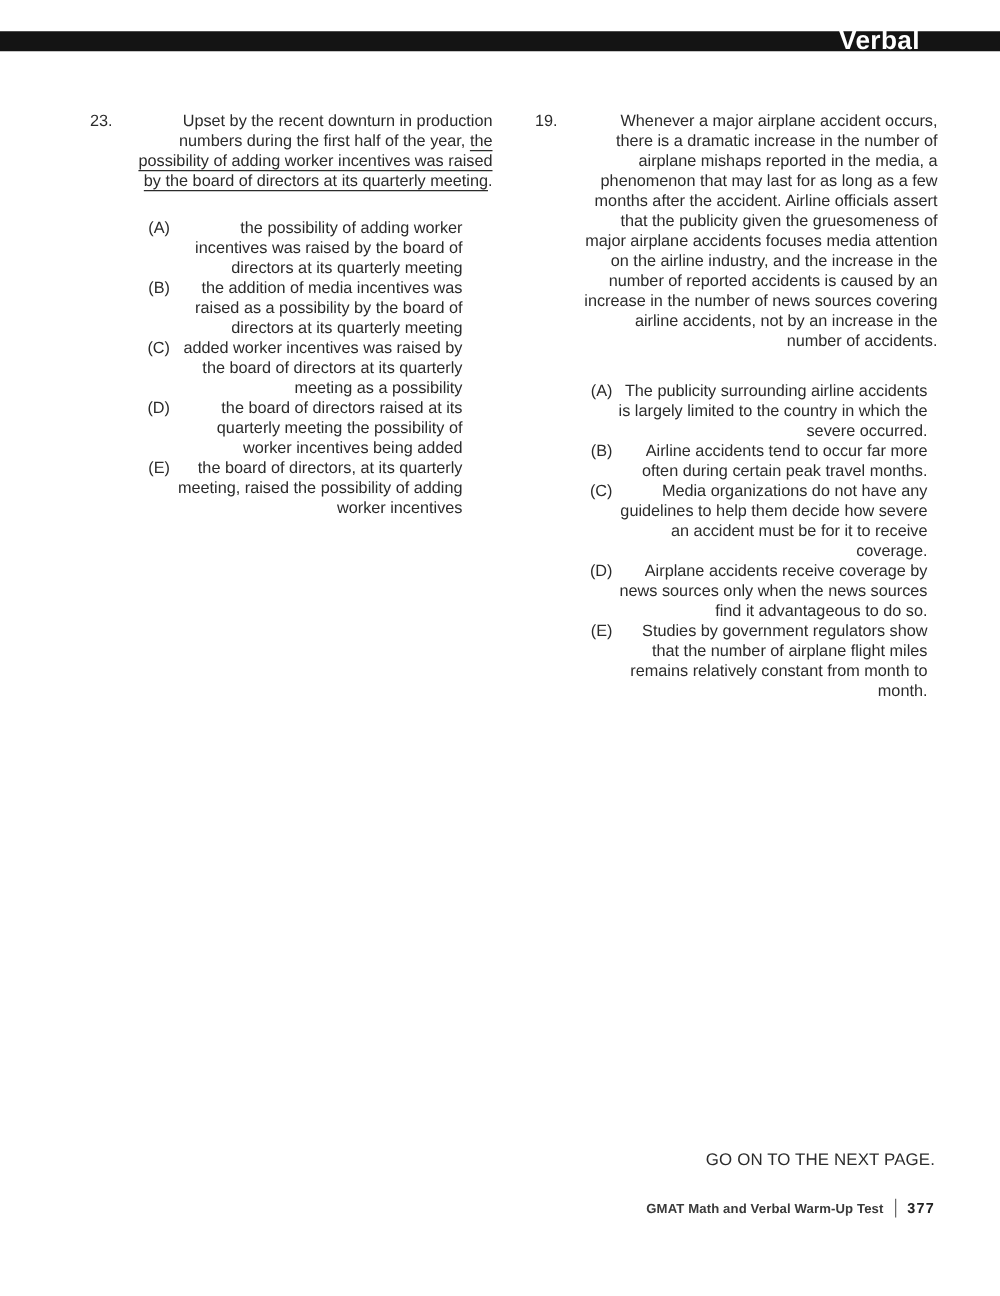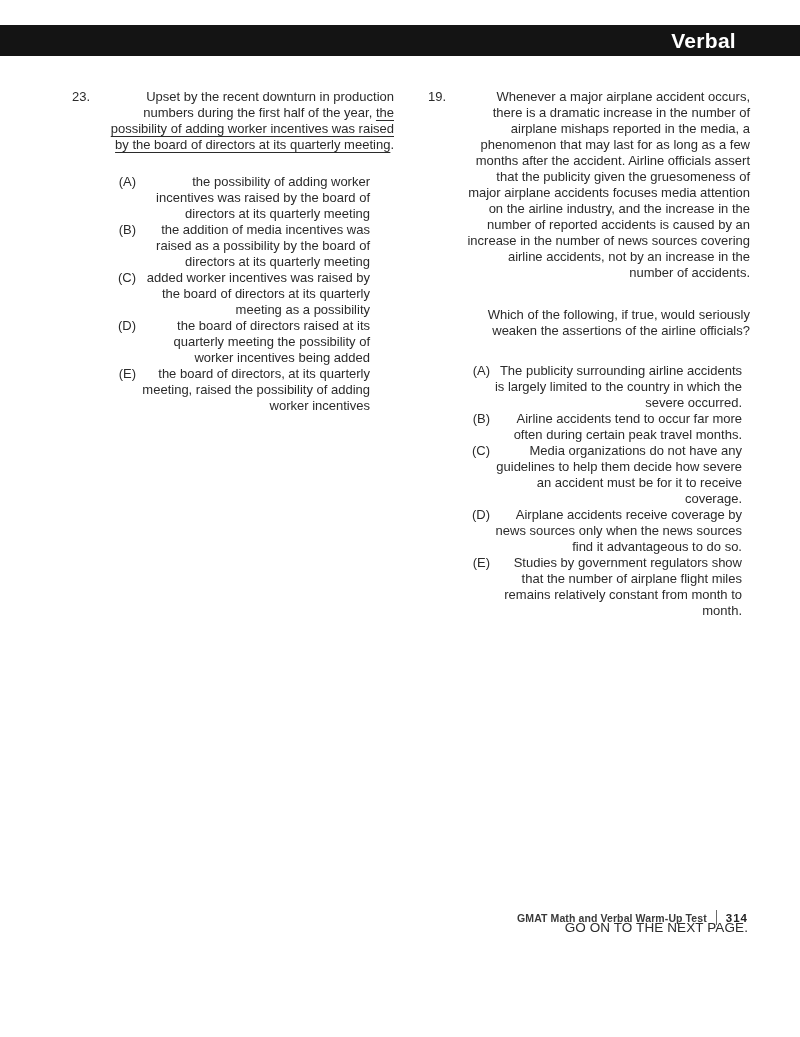--- a/index.html
+++ b/index.html
@@ -7,21 +7,21 @@
   body {
     width: 800px; height: 1037px;
     position: relative;
     font-family: "Liberation Sans", sans-serif;
     color: #2b2b2b;
     overflow: hidden;
   }
   .page { position: absolute; inset: 0; background: #ffffff; }
 
   .header-bar {
-    position: absolute; top: 25px; left: 0; width: 800px; height: 31px;
+    position: absolute; top: 25px; left: 0; width: 800px; height: 16px;
     background: #141414;
     display: flex; align-items: center; justify-content: flex-end;
     padding-right: 64px;
   }
   .header-title {
     color: #ffffff; font-size: 21px; font-weight: bold; letter-spacing: 0.3px;
   }
 
   .columns {
     position: absolute; top: 89px; left: 62px;
@@ -46,21 +46,21 @@
 
   .which-question { margin-top: 26px; max-width: 302px; }
   .col-right .choices { margin-top: 24px; }
 
   .go-on {
     position: absolute; top: 920px; right: 52px;
     font-size: 13.5px; color: #2b2b2b; letter-spacing: 0.1px;
   }
 
   .page-footer {
-    position: absolute; top: 910px; right: 52px;
+    position: absolute; top: 959px; right: 52px;
     display: flex; align-items: center; gap: 9px;
     color: #3a3a3a;
   }
   .book-title { font-size: 10.5px; font-weight: bold; letter-spacing: 0.1px; }
   .footer-divider { width: 1px; height: 15px; background: #6a6a6a; }
   .page-number { font-size: 11.5px; font-weight: bold; color: #222; letter-spacing: 1px; }
 </style>
 </head>
 <body>
 
@@ -101,21 +101,20 @@
           </div>
         </div>
       </div>
     </section>
 
     <section class="column col-right">
       <div class="q-row">
         <span class="q-num">19.</span>
         <div class="q-body">
           <p class="stem">Whenever a major airplane accident occurs, there is a dramatic increase in the number of airplane mishaps reported in the media, a phenomenon that may last for as long as a few months after the accident. Airline officials assert that the publicity given the gruesomeness of major airplane accidents focuses media attention on the airline industry, and the increase in the number of reported accidents is caused by an increase in the number of news sources covering airline accidents, not by an increase in the number of accidents.</p>
-          <p class="which-question">Which of the following, if true, would seriously weaken the assertions of the airline officials?</p>
           <div class="choices">
             <div class="choice">
               <span class="choice-label">(A)</span>
               <span class="choice-text">The publicity surrounding airline accidents is largely limited to the country in which the severe occurred.</span>
             </div>
             <div class="choice">
               <span class="choice-label">(B)</span>
               <span class="choice-text">Airline accidents tend to occur far more often during certain peak travel months.</span>
             </div>
             <div class="choice">
@@ -135,16 +134,16 @@
       </div>
     </section>
 
   </main>
 
   <div class="go-on">GO ON TO THE NEXT PAGE.</div>
 
   <footer class="page-footer">
     <span class="book-title">GMAT Math and Verbal Warm-Up Test</span>
     <span class="footer-divider"></span>
-    <span class="page-number">314</span>
+    <span class="page-number">377</span>
   </footer>
 
 </div>
 
 </body></html>

